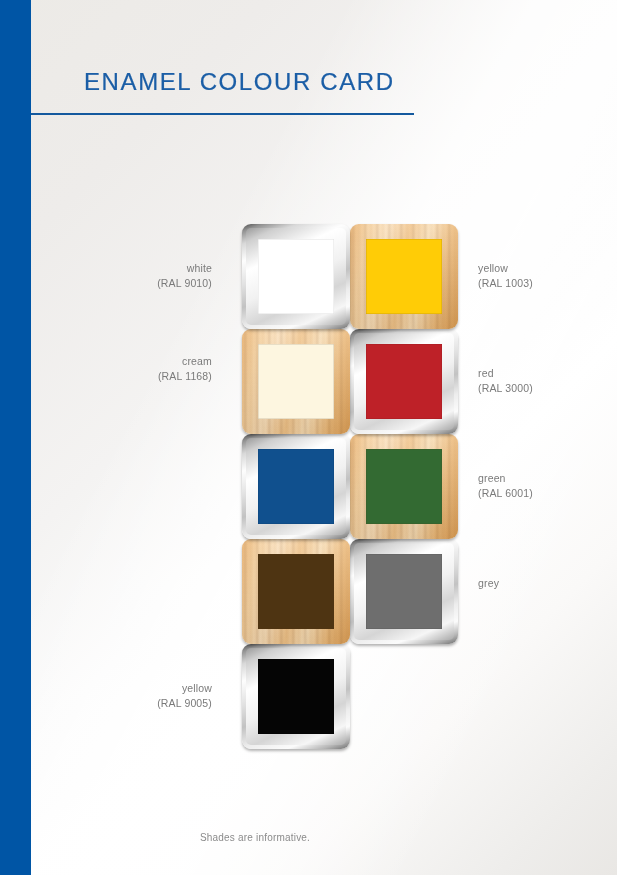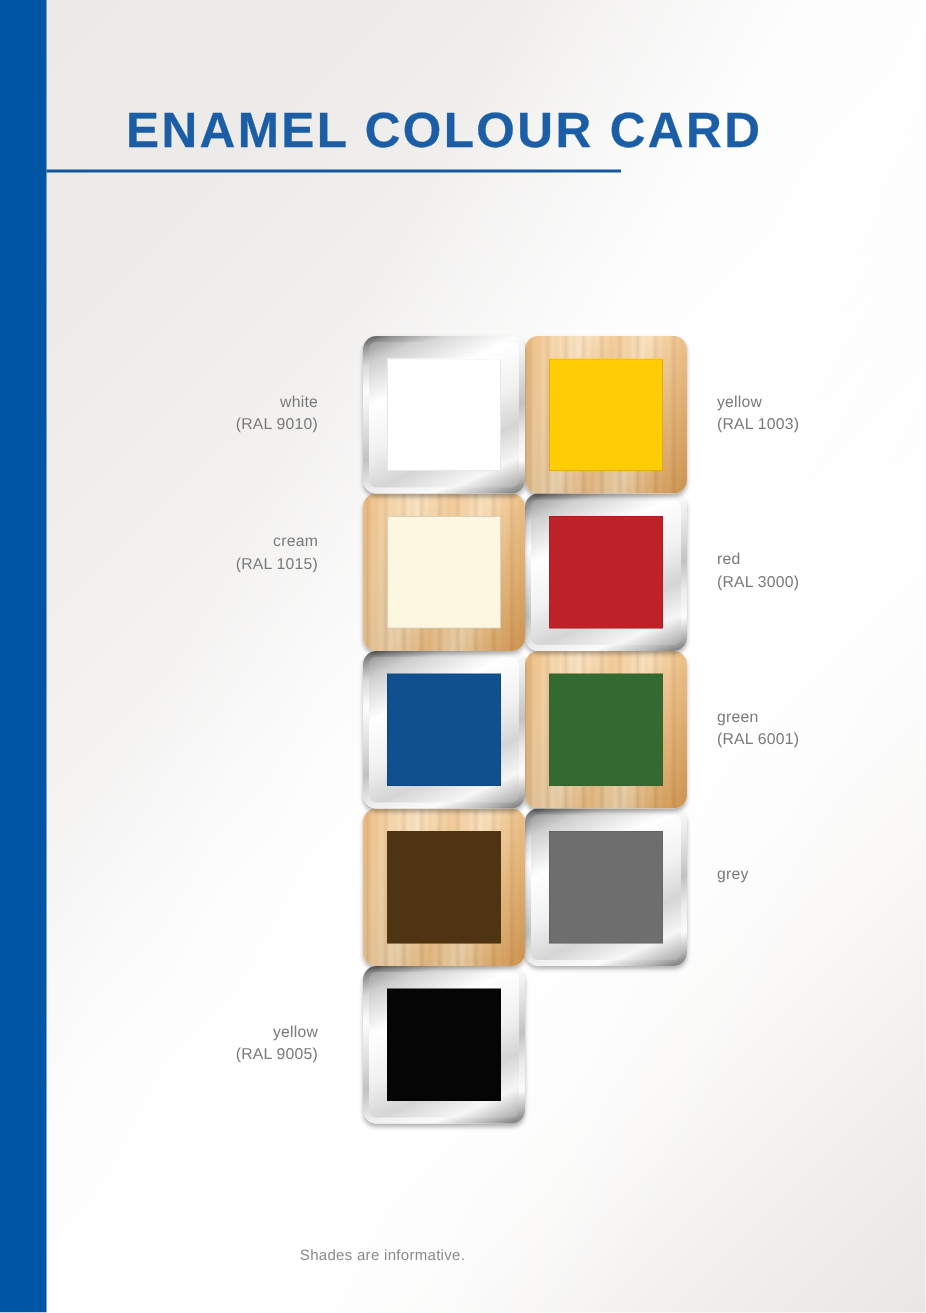--- a/index.html
+++ b/index.html
@@ -53,23 +53,23 @@
     height: 875px;
     background: #0055a5;
     z-index: 5;
   }
 
   .title {
     position: absolute;
     left: 84px;
     top: 68px;
     font-family: "Liberation Sans", sans-serif;
-    font-size: 33px;
+    font-size: 24px;
     letter-spacing: 1.6px;
-    font-weight: 700;
+    font-weight: 400;
     color: #1b5ea6;
     white-space: nowrap;
     z-index: 4;
     -webkit-text-stroke: 0.2px #1b5ea6;
   }
 
   .title-rule {
     position: absolute;
     left: 31px;
     top: 113px;
@@ -231,21 +231,21 @@
       <div class="label right" style="top: 261px; left: 434px; width: 150px;">
         <span class="name">yellow</span>
         <span class="ral">(RAL 1003)</span>
       </div>
       <div class="tile wood-tile" style="left: 198px; top: 329px; z-index: 18;">
         <div class="frame wood"></div>
         <div class="swatch" style="background: rgb(253, 246, 224);"></div>
       </div>
       <div class="label left" style="top: 354px; left: 40px; width: 128px;">
         <span class="name">cream</span>
-        <span class="ral">(RAL 1015)</span>
+        <span class="ral">(RAL 1168)</span>
       </div>
       <div class="tile metal-tile" style="left: 306px; top: 329px; z-index: 17;">
         <div class="frame metal"></div>
         <div class="swatch" style="background: rgb(190, 33, 40);"></div>
       </div>
       <div class="label right" style="top: 366px; left: 434px; width: 150px;">
         <span class="name">red</span>
         <span class="ral">(RAL 3000)</span>
       </div>
       <div class="tile metal-tile" style="left: 198px; top: 434px; z-index: 16;">

